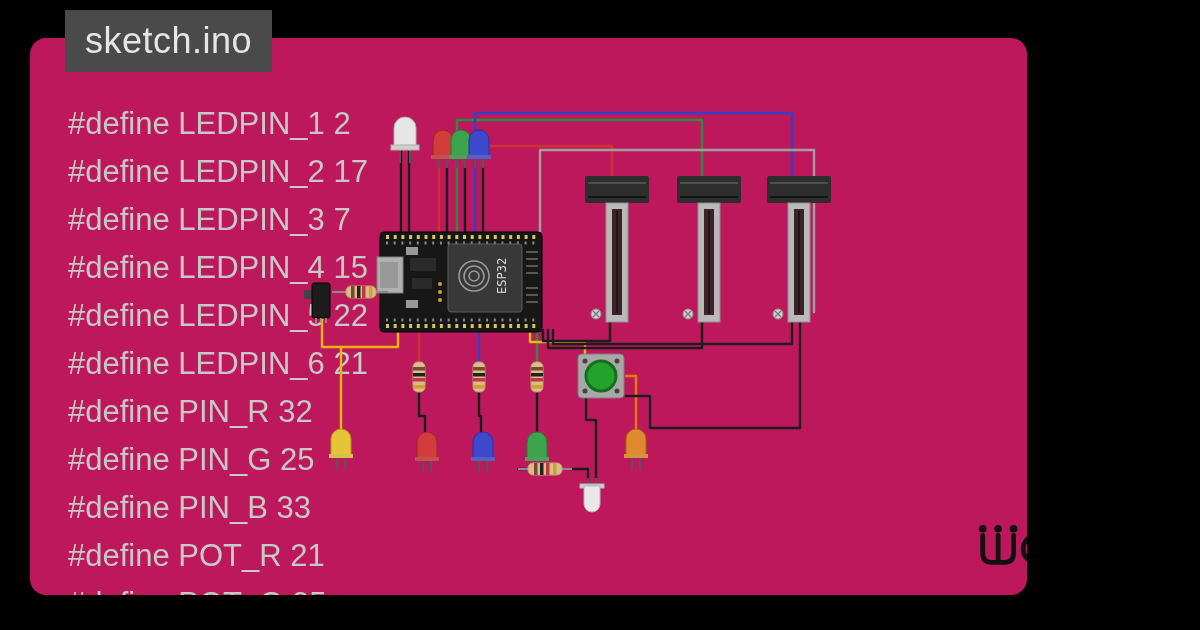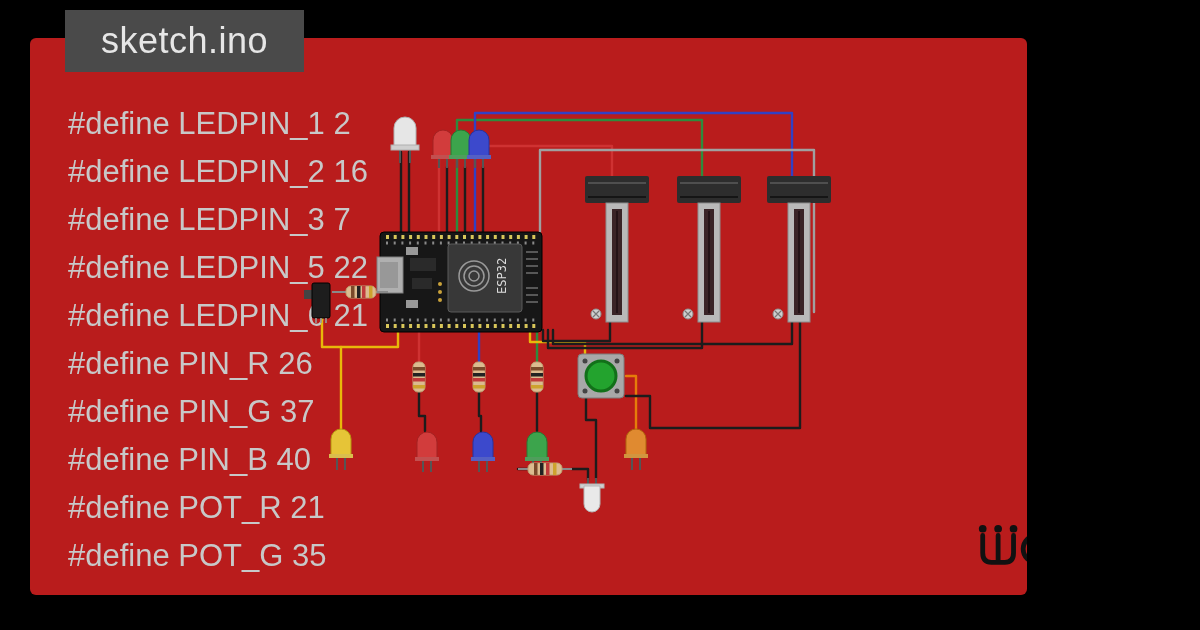--- a/index.html
+++ b/index.html
@@ -3,26 +3,26 @@
 <meta charset="utf-8">
 <style>
   html,body{margin:0;padding:0;}
   body{
     width:1200px;height:630px;position:relative;overflow:hidden;
     background:#000;
     font-family:"Liberation Sans", sans-serif;
   }
   .panel{
     position:absolute;left:30px;top:38px;width:997px;height:557px;
-    background:#b91c1c;border-radius:6px;overflow:hidden;
+    background:#be185d;border-radius:16px;overflow:hidden;
   }
   .file-tab{
     position:absolute;left:65px;top:10px;height:62px;
     background:#4a4a4a;color:#e6e6e6;
-    font-size:36px;line-height:62px;padding:0 36px;
+    font-size:36px;line-height:62px;padding:0 20px;
     z-index:5;letter-spacing:0.5px;
   }
   .code{
     position:absolute;left:38px;top:62px;z-index:1;
     color:#c8c8c8;font-size:31px;
   }
   .code-line{height:48px;line-height:48px;white-space:pre;}
   .circuit{
     position:absolute;left:270px;top:62px;width:560px;height:440px;z-index:2;
   }
@@ -30,27 +30,28 @@
     position:absolute;left:945px;top:482px;width:185px;height:56px;z-index:1;
   }
 </style>
 </head>
 <body>
 
 <div class="panel">
 
   <div class="code">
     <div class="code-line">#define LEDPIN_1 2</div>
-    <div class="code-line">#define LEDPIN_2 16</div>
+    <div class="code-line">#define LEDPIN_2 17</div>
     <div class="code-line">#define LEDPIN_3 7</div>
+    <div class="code-line">#define LEDPIN_4 15</div>
     <div class="code-line">#define LEDPIN_5 22</div>
     <div class="code-line">#define LEDPIN_6 21</div>
-    <div class="code-line">#define PIN_R 26</div>
-    <div class="code-line">#define PIN_G 37</div>
-    <div class="code-line">#define PIN_B 40</div>
+    <div class="code-line">#define PIN_R 32</div>
+    <div class="code-line">#define PIN_G 25</div>
+    <div class="code-line">#define PIN_B 33</div>
     <div class="code-line">#define POT_R 21</div>
     <div class="code-line">#define POT_G 35</div>
   </div>
 
   <svg class="circuit" viewBox="300 100 560 440">
 
     <g fill="none" stroke-width="2.4" stroke-linejoin="round" stroke-linecap="round">
 
       <path stroke="#cf3232" d="M439 232 V146 H612 V177"></path>
       <path stroke="#cf3232" d="M419 332 V361"></path>

